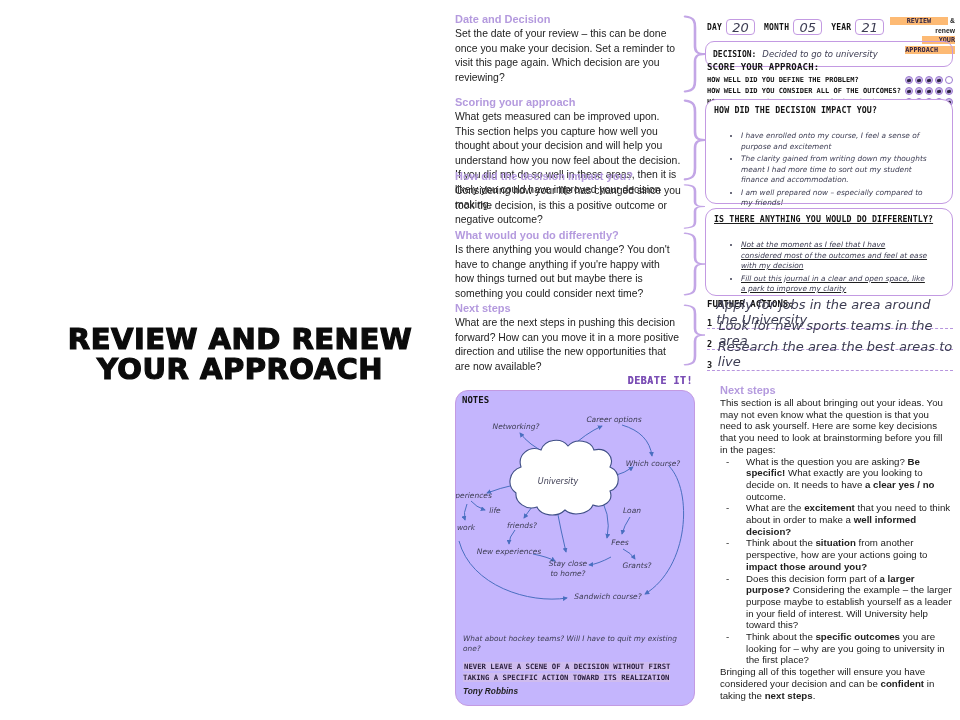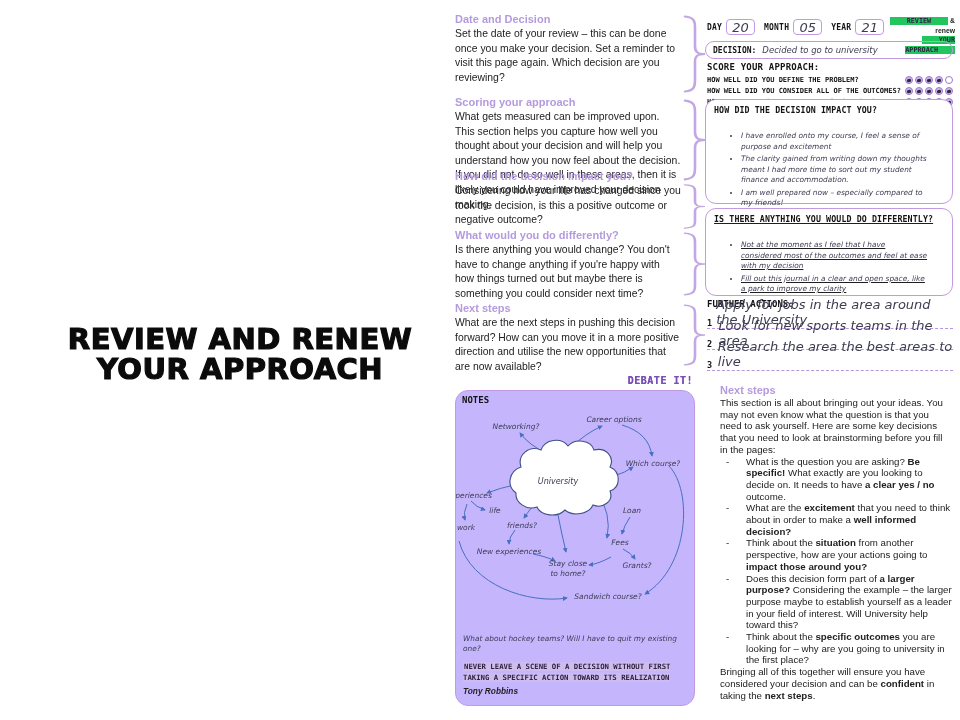--- a/index.html
+++ b/index.html
@@ -19,22 +19,22 @@
 
   
   .px{font-family:"DejaVu Sans Mono",monospace;font-weight:700;color:#141414;}
   .hand{font-family:"DejaVu Sans",sans-serif;font-style:italic;color:#3c3c52;}
   .date-row{position:absolute;left:707px;top:19px;height:16px;display:flex;align-items:center;gap:4px;}
   .date-row .lbl{font-size:8px;letter-spacing:.2px;}
   .date-box{width:27px;height:14px;border:1.2px solid #c39ae2;border-radius:4px;background:#fff;
             display:flex;align-items:center;justify-content:center;font-size:13px;margin-right:5px;}
   .badge{position:absolute;right:5px;top:16px;width:72px;text-align:right;
          font-size:6.8px;line-height:9px;font-weight:700;}
-  .badge .hl{background:#22c55e;color:#2e2344;font-family:"DejaVu Sans Mono",monospace;padding:0 17px;}
-  .decision-pill{position:absolute;left:705px;top:41px;width:248px;height:18px;
+  .badge .hl{background:#fdba74;color:#2e2344;font-family:"DejaVu Sans Mono",monospace;padding:0 17px;}
+  .decision-pill{position:absolute;left:705px;top:41px;width:248px;height:26px;
                  border:1.3px solid #c39ae2;border-radius:9px;display:flex;align-items:center;padding:0 7px;box-sizing:border-box;}
   .decision-pill .lbl{font-size:8px;margin-right:6px;}
   .decision-pill .val{font-size:8.5px;}
   .score{position:absolute;left:707px;top:62px;width:246px;}
   .score .sh{font-size:9px;letter-spacing:.2px;margin-bottom:3px;}
   .score-row{display:flex;align-items:center;height:10px;margin-bottom:1px;}
   .score-row .q{flex:1;font-size:7px;letter-spacing:0;}
   .dots{display:flex;align-items:center;}
   .dot{width:8px;height:8px;border-radius:50%;border:1px solid #9b79cf;background:#fff;
        display:inline-block;margin-left:2px;position:relative;box-sizing:border-box;}

